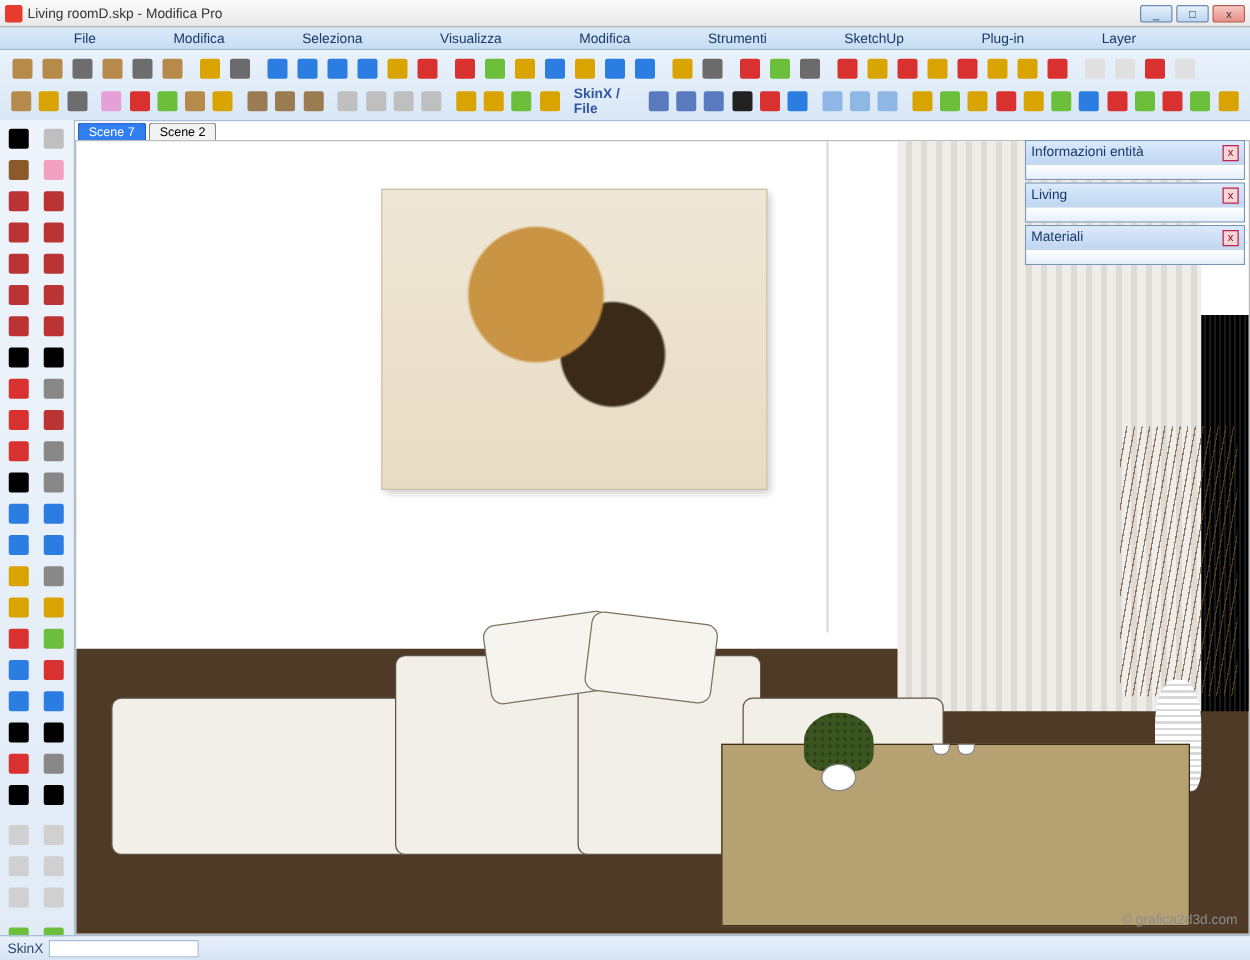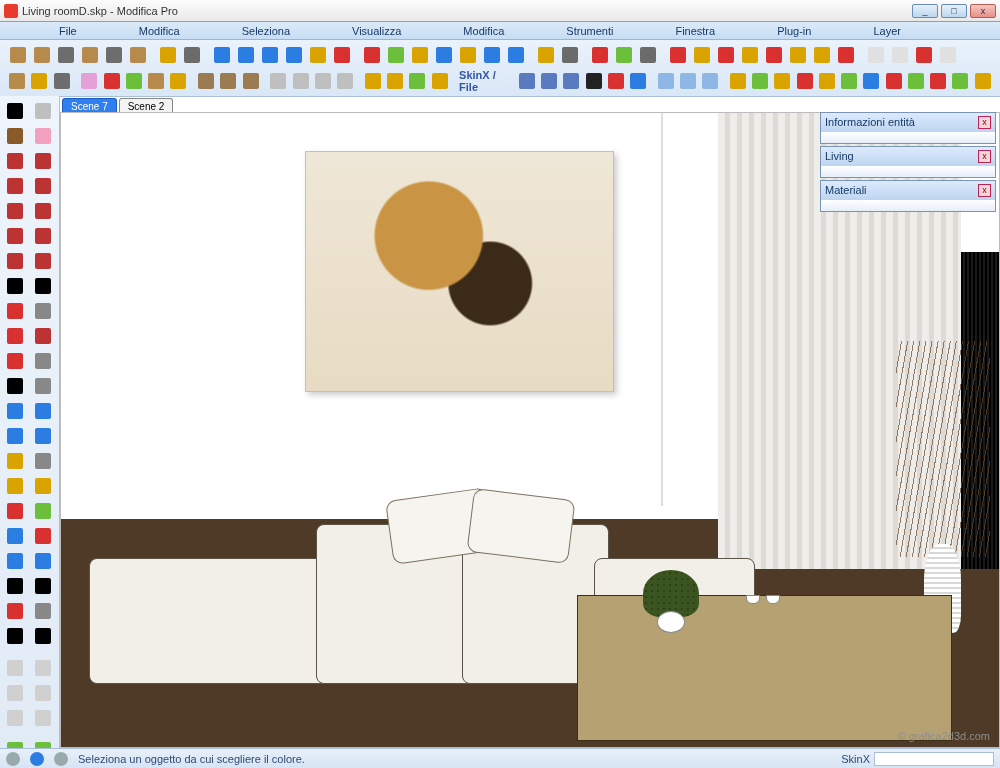--- a/index.html
+++ b/index.html
@@ -97,21 +97,21 @@
   </div>
 </div>
 
 <div class="menubar" id="menubar">
     <span>File</span>
     <span>Modifica</span>
     <span>Seleziona</span>
     <span>Visualizza</span>
     <span>Modifica</span>
     <span>Strumenti</span>
-    <span>Finestra</span>
+    <span>SketchUp</span>
     <span>Plug-in</span>
     <span>Layer</span>
   </div>
 
 <div class="toolbars">
   <div class="tb-row" id="tb-row-1">
       <div class="tb-btn">
         <div class="ic" style="background: rgb(181, 138, 74);"></div>
       </div>
       <div class="tb-btn">
@@ -588,23 +588,17 @@
     <div class="panel">
       <div class="panel-hd">
         <div class="pt">Materiali</div>
         <div class="x">x</div>
       </div>
       <div class="panel-body"></div>
     </div>
   </div>
 
 <div class="statusbar">
-  <div class="sb-left">
-    <div class="sb-ic" style="background:#9aa"></div>
-    <div class="sb-ic" style="background:#2b7de1"></div>
-    <div class="sb-ic" style="background:#9aa"></div>
-    <span>Seleziona un oggetto da cui scegliere il colore.</span>
-  </div>
   <span>SkinX</span>
   <div class="sb-field"></div>
 </div>
 
 <div class="watermark">© grafica2d3d.com</div>
 
 </body></html>

